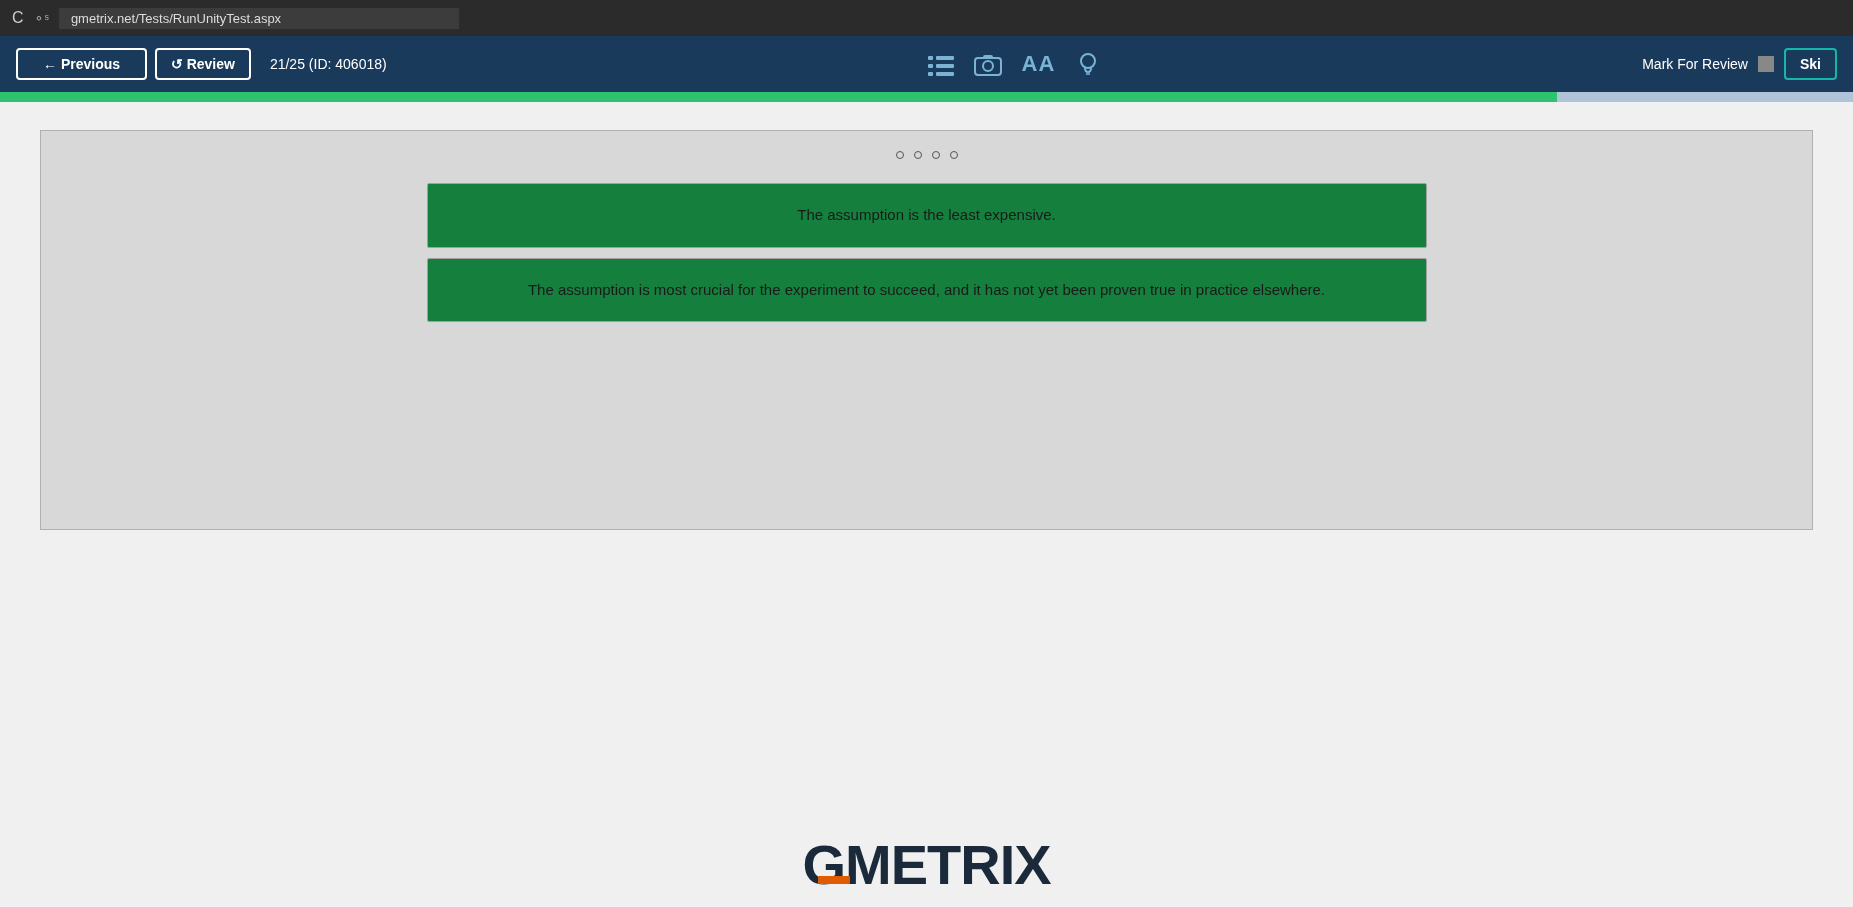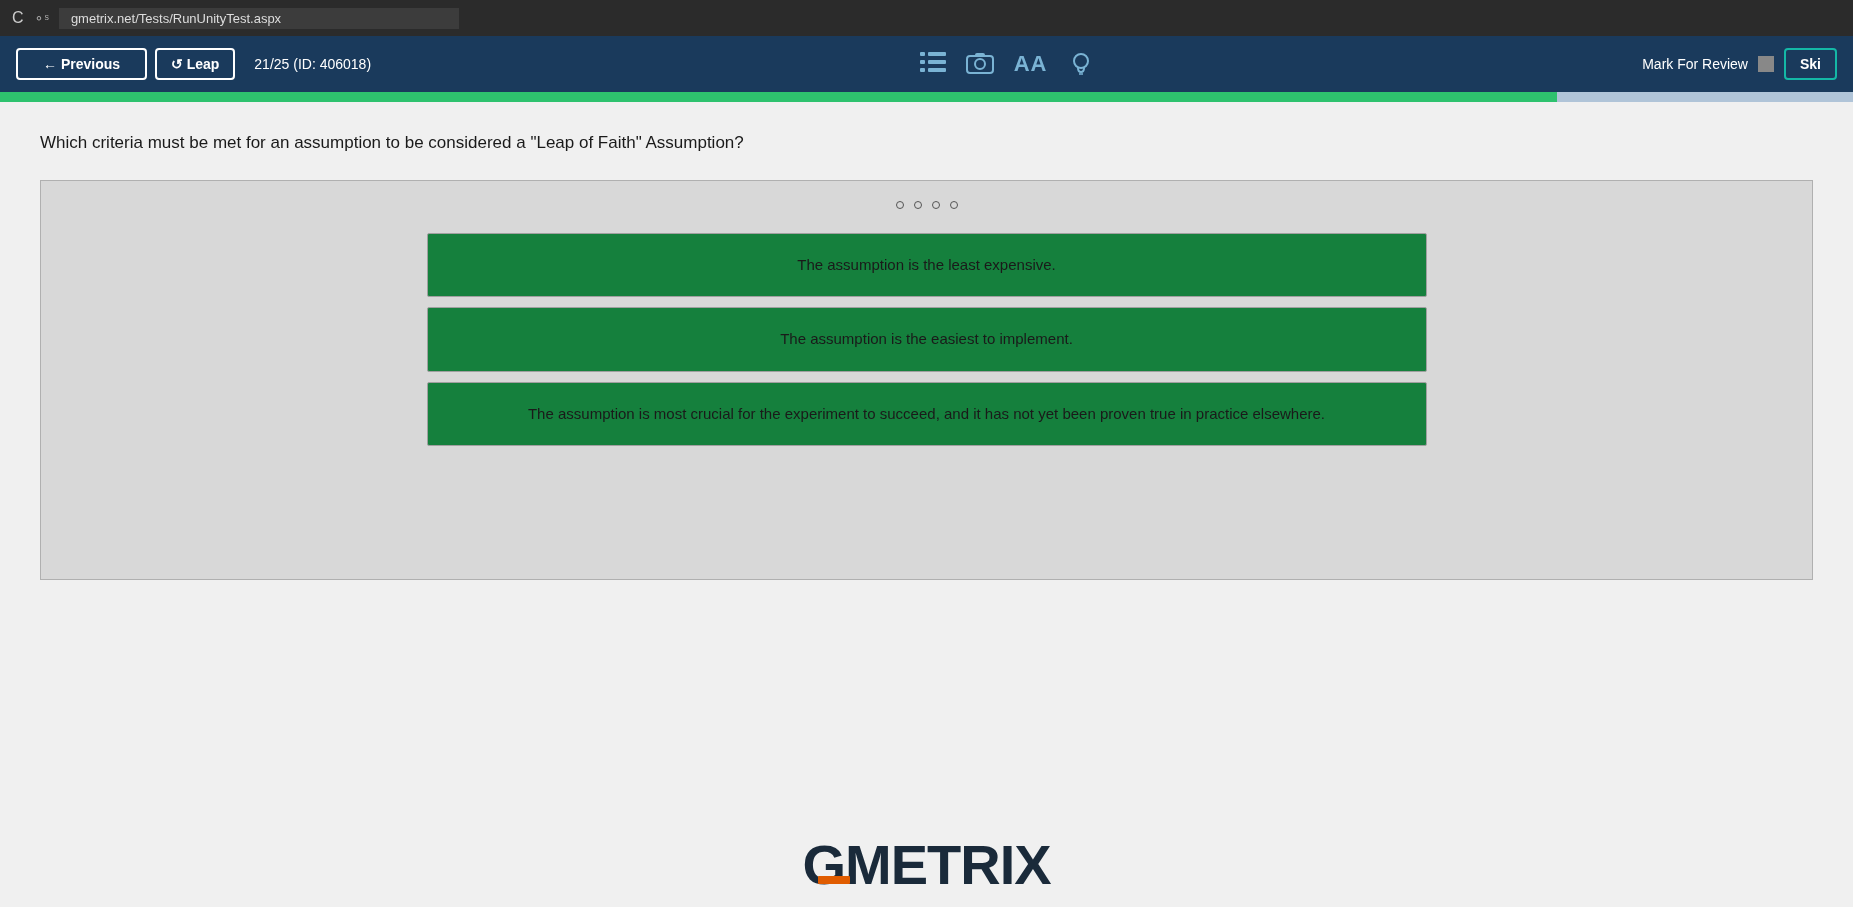--- a/index.html
+++ b/index.html
@@ -75,21 +75,21 @@
     .question-id {
       color: #ffffff;
       font-size: 14px;
       margin-left: 11px;
       white-space: nowrap;
     }
     .toolbar-center {
       flex: 1;
       display: flex;
       justify-content: center;
-      align-items: flex-start;
+      align-items: flex-end;
       gap: 20px;
     }
     .toolbar-icon {
       color: #7ab3d4;
       font-size: 22px;
       cursor: pointer;
       display: flex;
       align-items: center;
     }
     .toolbar-right {
@@ -214,21 +214,21 @@
 <body>
 
 <div class="browser-chrome">
   <span class="browser-reload">C</span>
   <span style="color:#aaa; font-size:13px;">⚬ˢ</span>
   <div class="browser-url">gmetrix.net/Tests/RunUnityTest.aspx</div>
 </div>
 
 <div class="toolbar">
   <button class="btn-previous">← Previous</button>
-  <button class="btn-reset">↺ Leap</button>
+  <button class="btn-reset">↺ Review</button>
   <span class="question-id">21/25 (ID: 406018)</span>
 
   <div class="toolbar-center">
     <span class="toolbar-icon" style="font-size:24px;">
       <svg width="26" height="22" viewBox="0 0 26 22" fill="none">
         <rect x="0" y="1" width="5" height="4" rx="1" fill="#7ab3d4"></rect>
         <rect x="0" y="9" width="5" height="4" rx="1" fill="#7ab3d4"></rect>
         <rect x="0" y="17" width="5" height="4" rx="1" fill="#7ab3d4"></rect>
         <rect x="8" y="1" width="18" height="4" rx="1" fill="#7ab3d4"></rect>
         <rect x="8" y="9" width="18" height="4" rx="1" fill="#7ab3d4"></rect>
@@ -258,34 +258,32 @@
     <input type="checkbox" class="mark-review-checkbox" style="width: 16px; height: 16px; background: rgb(136, 136, 136); cursor: pointer;">
     <button class="btn-skip">Ski</button>
   </div>
 </div>
 
 <div class="progress-bar-container">
   <div class="progress-bar-fill" id="progress-fill" style="width: 84%;"></div>
 </div>
 
 <div class="main-content">
-  <p class="question-text">Which criteria must be met for an assumption to be considered a "Leap of Faith" Assumption?</p>
 
   <div class="answer-area">
 
     <div class="dots-indicator">
       <span class="dot"></span>
       <span class="dot"></span>
       <span class="dot"></span>
       <span class="dot"></span>
     </div>
 
     <div class="answer-options" id="answer-options-container">
     <div class="answer-option">The assumption is the least expensive.</div>
-        <div class="answer-option">The assumption is the easiest to implement.</div>
         <div class="answer-option">The assumption is most crucial for the experiment to succeed, and it has not yet been proven true in practice elsewhere.</div>
       </div>
   </div>
 </div>
 
 <div class="logo-area">
   <div class="gmetrix-logo">
     <span style="position:relative; display:inline-block;">
       G
       <span style="display:inline-block; width:32px; height:8px; background:#e05c00; position:absolute; bottom:13px; left:16px; border-radius:1px;"></span>

